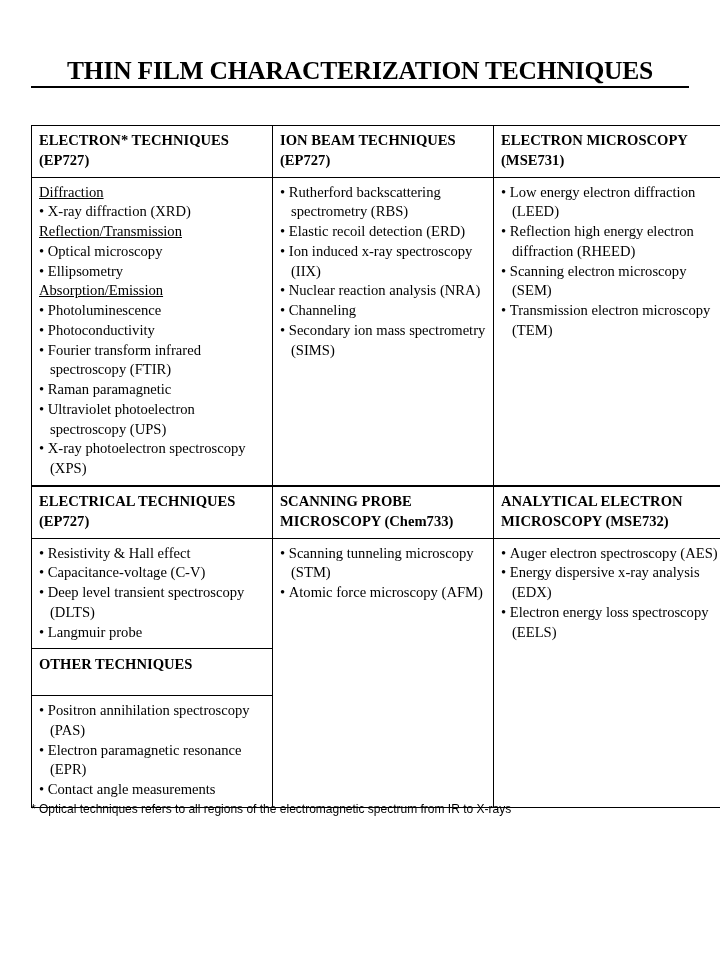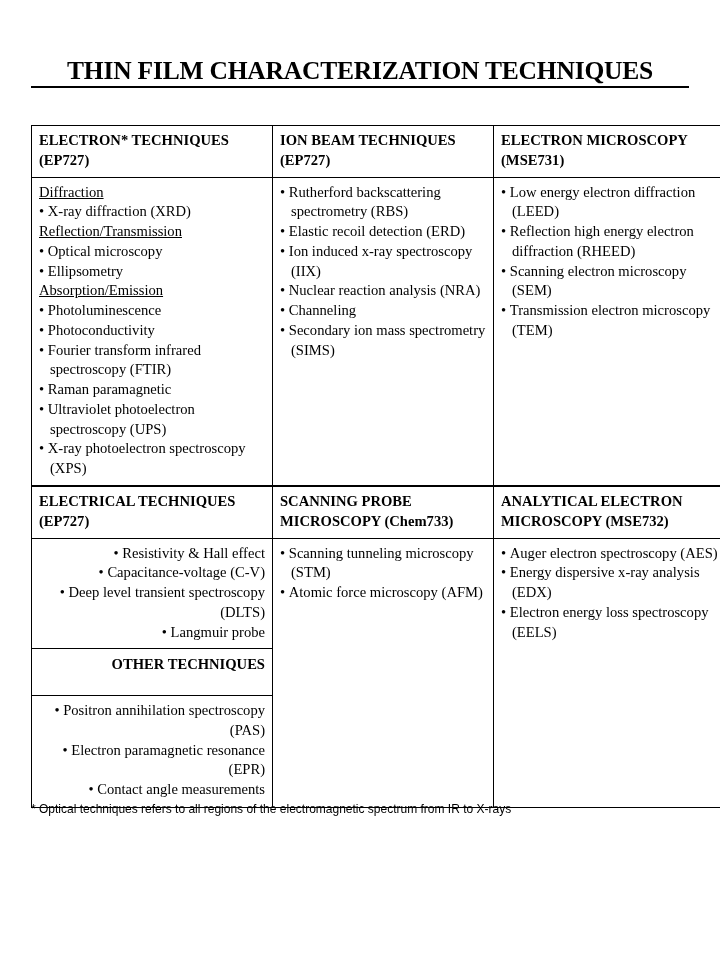--- a/index.html
+++ b/index.html
@@ -97,21 +97,20 @@
     text-decoration: underline;
   }
 
   
   .nested {
     width: 100%;
     border-collapse: collapse;
     table-layout: fixed;
     margin: -5px -7px;
     width: calc(100% + 14px);
-    text-align: right;
   }
   .nested td {
     border: none;
     border-top: 1.1px solid #000;
     padding: 5px 7px 6px 7px;
     font-size: 14.6px;
     line-height: 1.355;
     vertical-align: top;
   }
   .nested tr:first-child td { border-top: none; }

